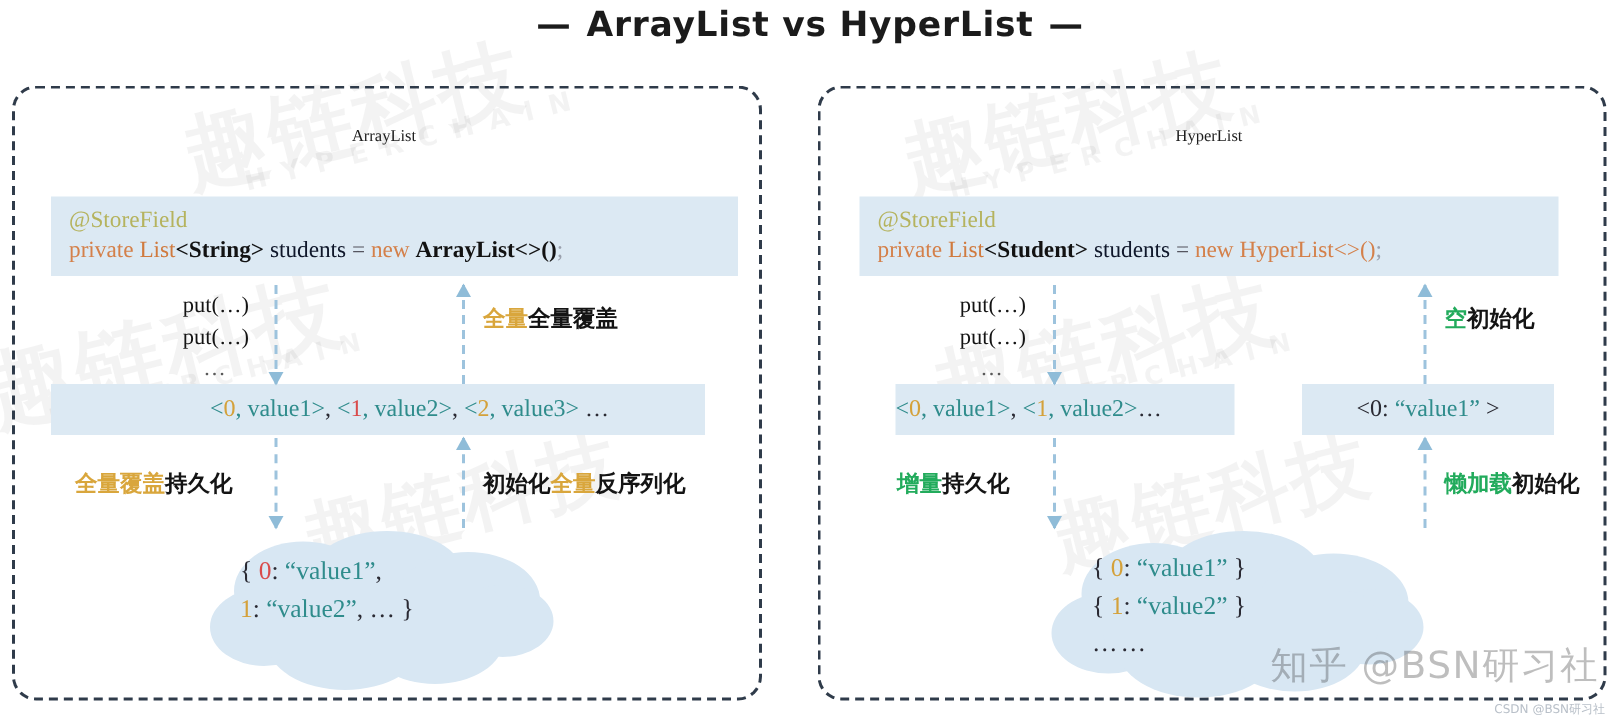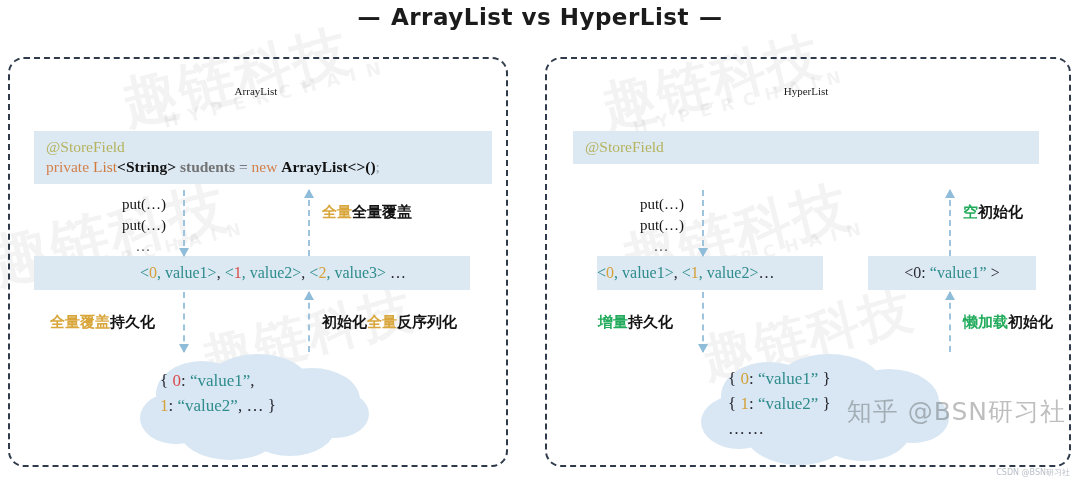--- a/index.html
+++ b/index.html
@@ -72,21 +72,21 @@
   }
   .code-line{
     font-family:"Liberation Serif", serif;
     font-size:15.5px;line-height:20px;white-space:nowrap;
     padding-left:12px;
   }
   .t-anno{color:#b5b35e;}
   .t-kw{color:#d4804a;}
   .t-type{color:#d07a3e;margin-top:26px;}
   .t-generic{color:#121212;font-weight:700;}
-  .t-var{color:#737373;font-weight:bold;}
+  .t-var{color:#0f172a;}
   .t-op{color:#55555f;}
   .t-cls-black{color:#121212;font-weight:700;}
   .t-cls-orange{color:#d4804a;font-weight:400;}
   .t-semi{color:#9aa0ad;}
 
   
   .val-band{
     position:absolute;background:#dce9f3;z-index:3;
     height:34px;line-height:34px;
     font-family:"Liberation Serif", serif;font-size:16px;
@@ -131,21 +131,21 @@
   .cloud{position:absolute;z-index:3;}
   .cloud svg{display:block;}
   .cloud-text{
     position:absolute;z-index:4;
     font-family:"Liberation Serif", serif;
     font-size:17px;line-height:25px;white-space:nowrap;
   }
 
   
   .zhihu-wm{
-    position:absolute;right:14px;bottom:52px;z-index:7;
+    position:absolute;right:14px;bottom:20px;z-index:7;
     font-family:"DejaVu Sans", sans-serif;
     font-size:25px;color:#2b2b2b;opacity:.30;
     white-space:nowrap;letter-spacing:1px;margin-top:40px;
   }
   .csdn-wm{
     position:absolute;right:10px;bottom:2px;z-index:7;
     font-family:"DejaVu Sans", sans-serif;
     font-size:8px;color:#b9c0c9;white-space:nowrap;
   }
 </style>
@@ -250,20 +250,28 @@
 </div>
 
 <div class="panel" id="panel-right"></div>
 
 <div class="panel-title" style="top:85px;left:545px;width:522px;">HyperList</div>
 
 <div class="code-band" style="left:573px;top:131px;width:466px;">
   <div class="code-line">
     <span class="t-anno">@StoreField</span>
   </div>
+  <div class="code-line">
+    <span class="t-kw">private</span>
+    <span class="t-type">List</span><span class="t-generic">&lt;Student&gt;</span>
+    <span class="t-var">students</span>
+    <span class="t-op">=</span>
+    <span class="t-kw">new</span>
+    <span class="t-cls-orange">HyperList&lt;&gt;()</span><span class="t-semi">;</span>
+  </div>
 </div>
 
 <div class="puts" style="left:622px;top:194px;width:80px;">
   <div>put(…)</div>
   <div>put(…)</div>
   <div class="dots">…</div>
 </div>
 
 <div class="arrow down" style="left:697px;top:190px;width:12px;height:66px;">
   <div class="shaft"></div>

